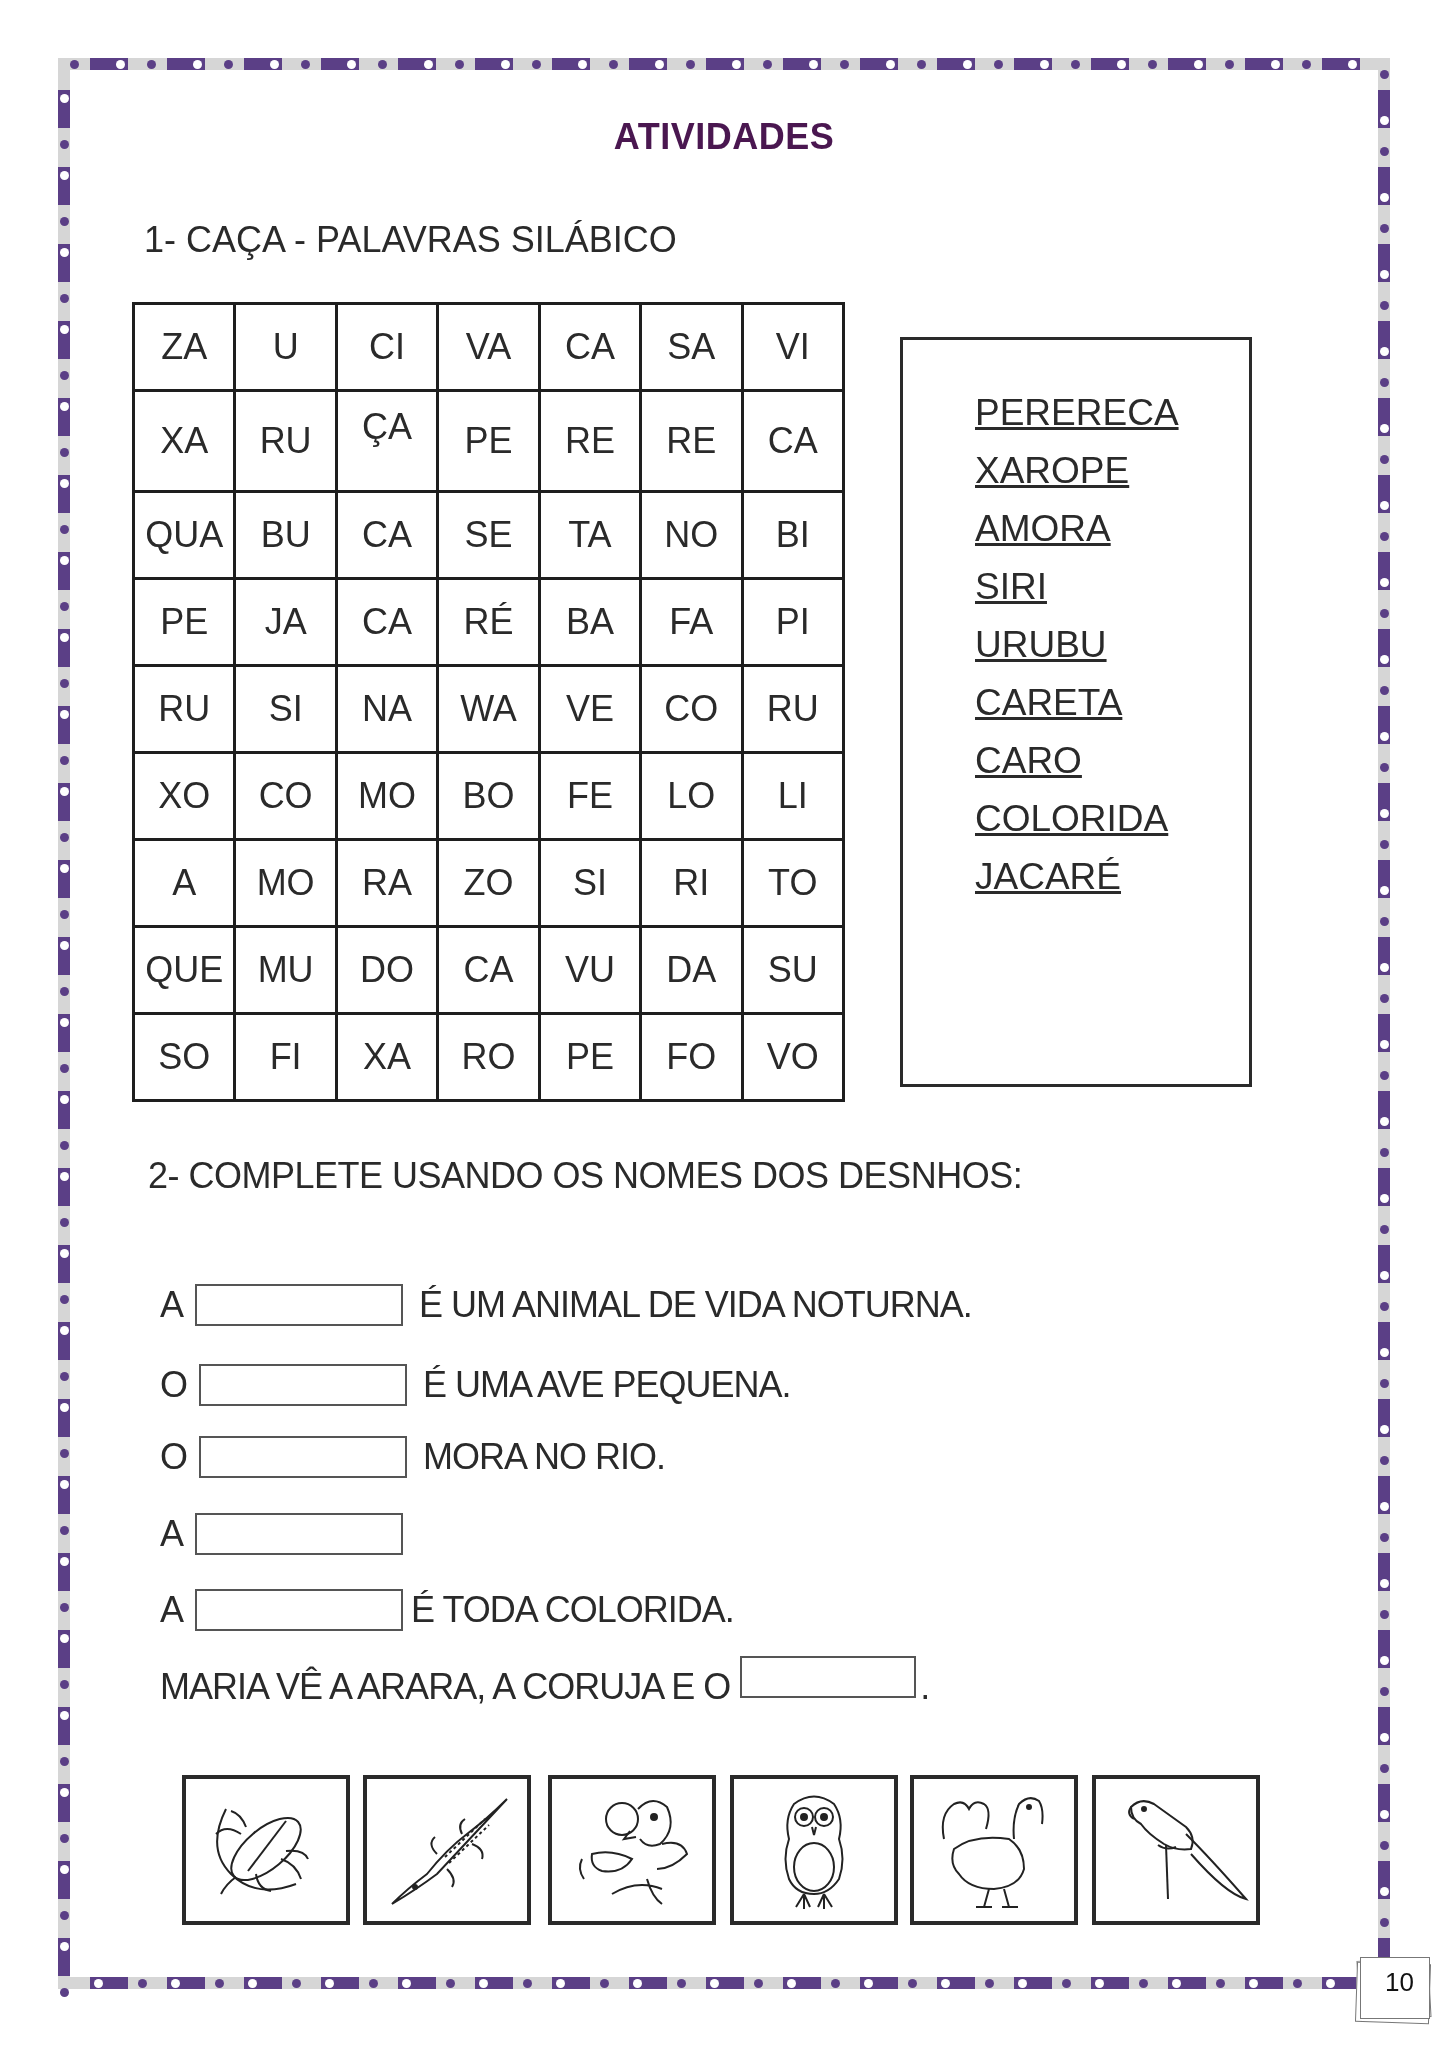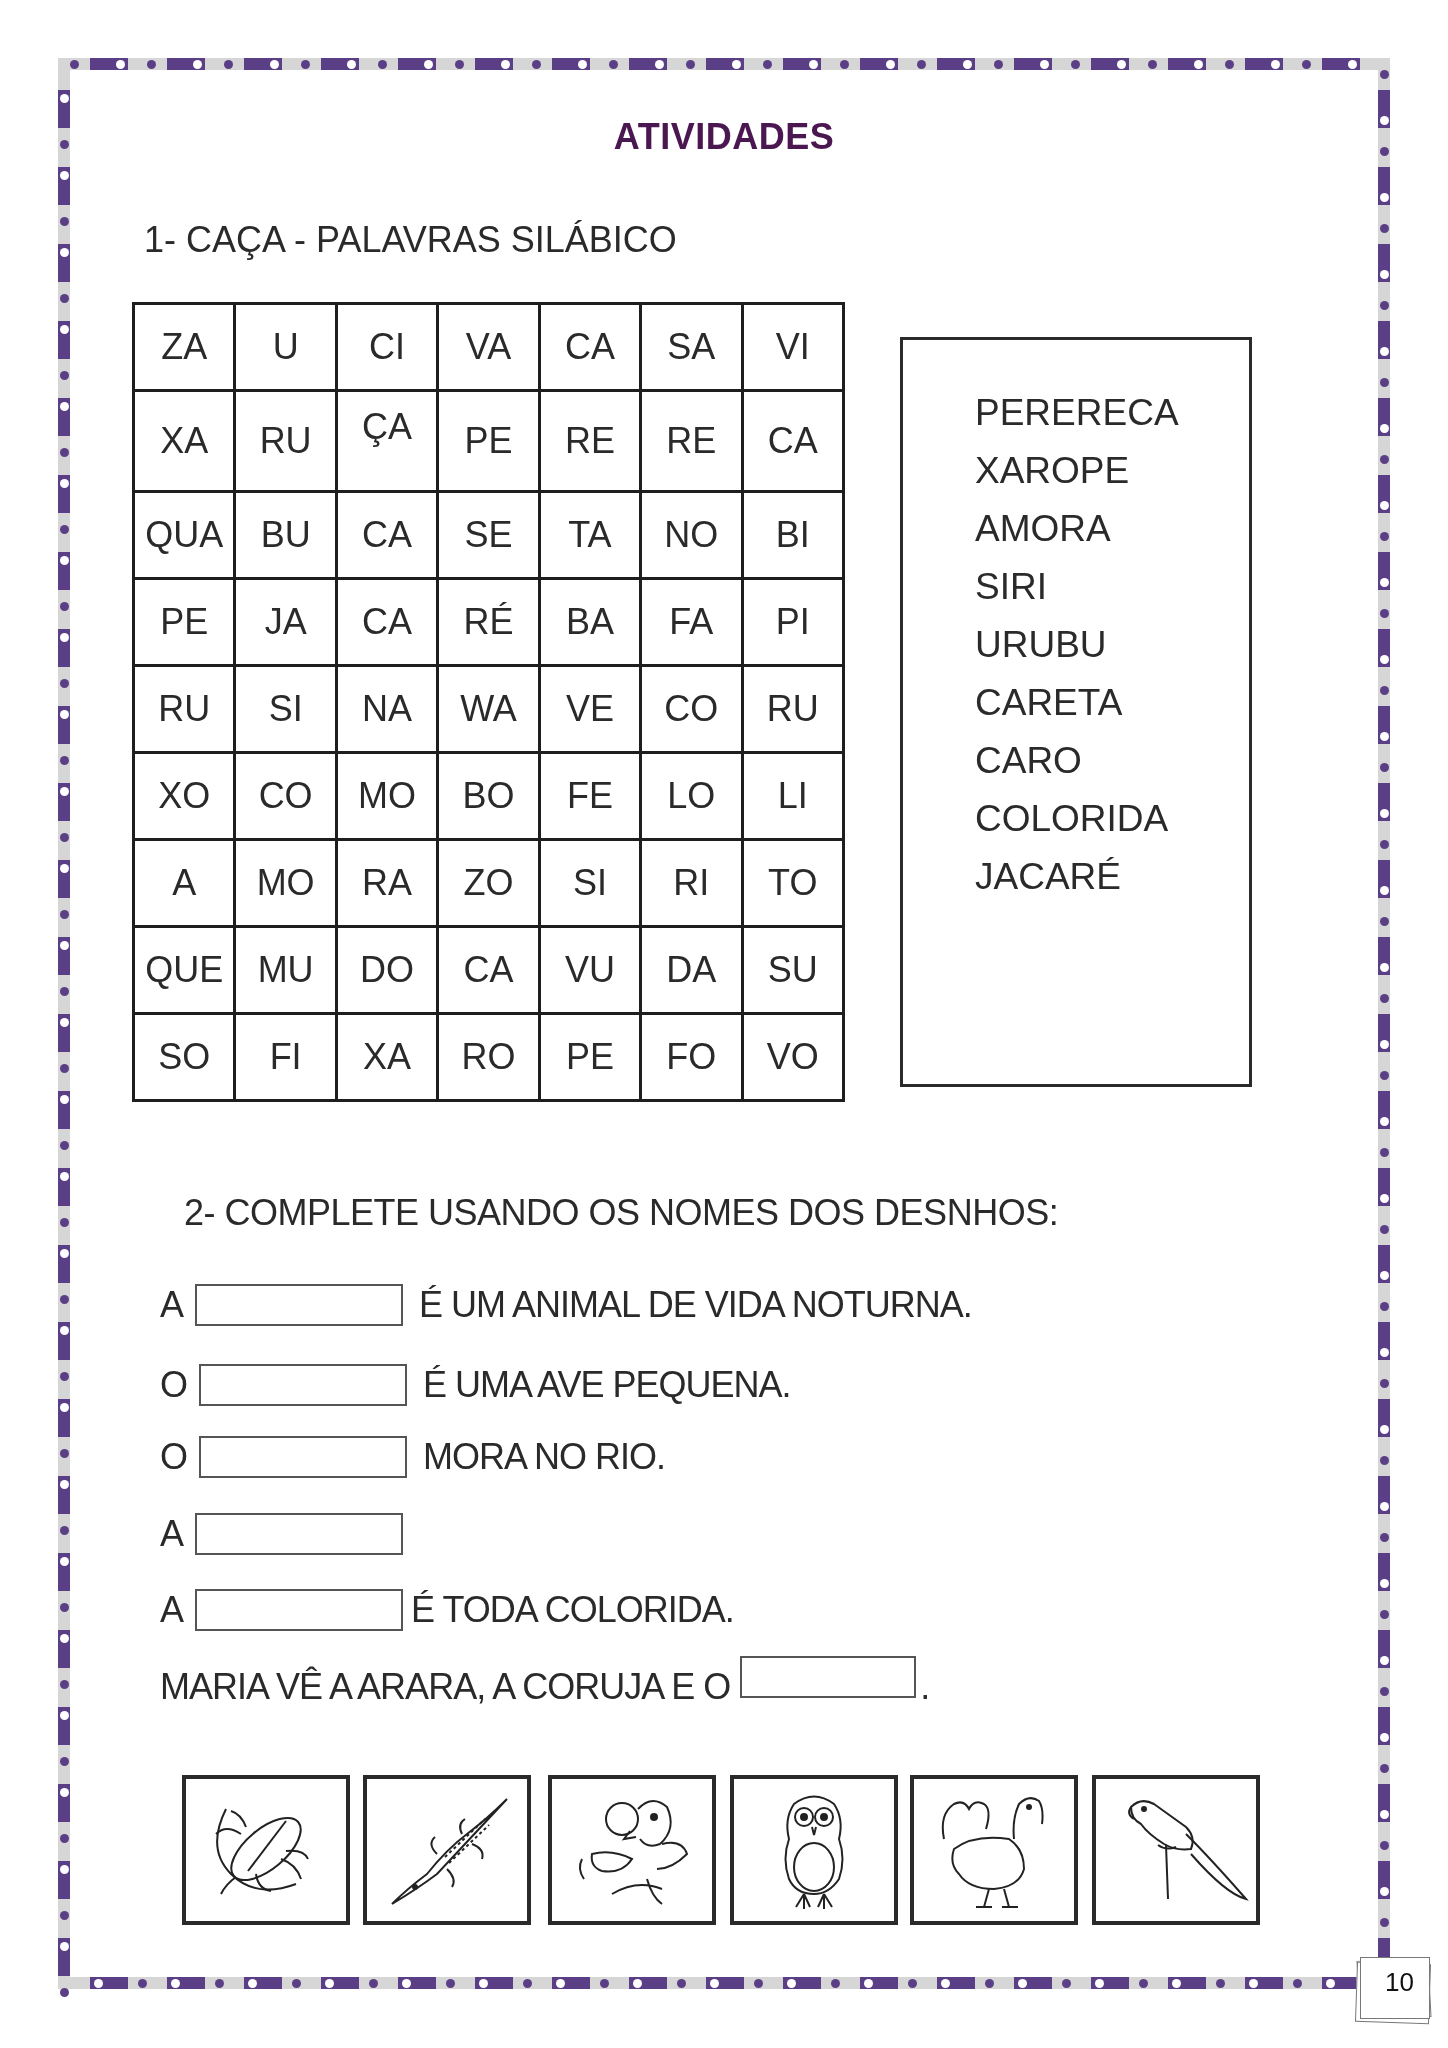--- a/index.html
+++ b/index.html
@@ -19,21 +19,21 @@
   
   .grid { position:absolute; left:132px; top:302px; width:713px; height:786px;
           border-collapse:collapse; table-layout:fixed; }
   .grid td { border:3px solid #1e1e1e; text-align:center; vertical-align:middle;
              font-size:36px; color:#2a2a2a; padding:0; height:84px; }
 
   
   .wordbox { position:absolute; left:900px; top:337px; width:346px; height:744px;
              border:3px solid #2a2a2a; }
   .wordlist { position:absolute; left:72px; top:44px; margin:0; padding:0; list-style:none; }
-  .wordlist li { font-size:37px; line-height:58px; height:58px; color:#2a2a2a; white-space:nowrap; }
+  .wordlist li { font-size:37px; line-height:58px; height:58px; color:#2a2a2a; white-space:nowrap;text-decoration:underline; }
 
   
   .sentence { position:absolute; left:160px; height:44px; display:flex; align-items:center;
               font-size:36px; color:#2a2a2a; white-space:nowrap; letter-spacing:-1px; }
   .blank { display:inline-block; width:204px; height:38px; border:2px solid #555;
            background:#fff; margin:0 16px 0 12px; }
   .blank.tight { margin-right:8px; }
   .blank.last { width:172px; margin:0 4px 0 10px; }
 
   
@@ -406,21 +406,21 @@
     <li>AMORA</li>
     <li>SIRI</li>
     <li>URUBU</li>
     <li>CARETA</li>
     <li>CARO</li>
     <li>COLORIDA</li>
     <li>JACARÉ</li>
   </ul>
 </div>
 
-<div class="heading" style="left:148px; top:1192px; letter-spacing:-0.5px;margin-left:36px;">2- COMPLETE USANDO OS NOMES DOS DESNHOS:</div>
+<div class="heading" style="left:148px; top:1155px; letter-spacing:-0.5px;">2- COMPLETE USANDO OS NOMES DOS DESNHOS:</div>
 
 <div class="sentence" style="top:1283px;">
   <span>A</span>
   <span class="blank"></span>
   <span>É UM ANIMAL DE VIDA NOTURNA.</span>
 </div>
 <div class="sentence" style="top:1363px;">
   <span>O</span>
   <span class="blank"></span>
   <span>É UMA AVE PEQUENA.</span>

